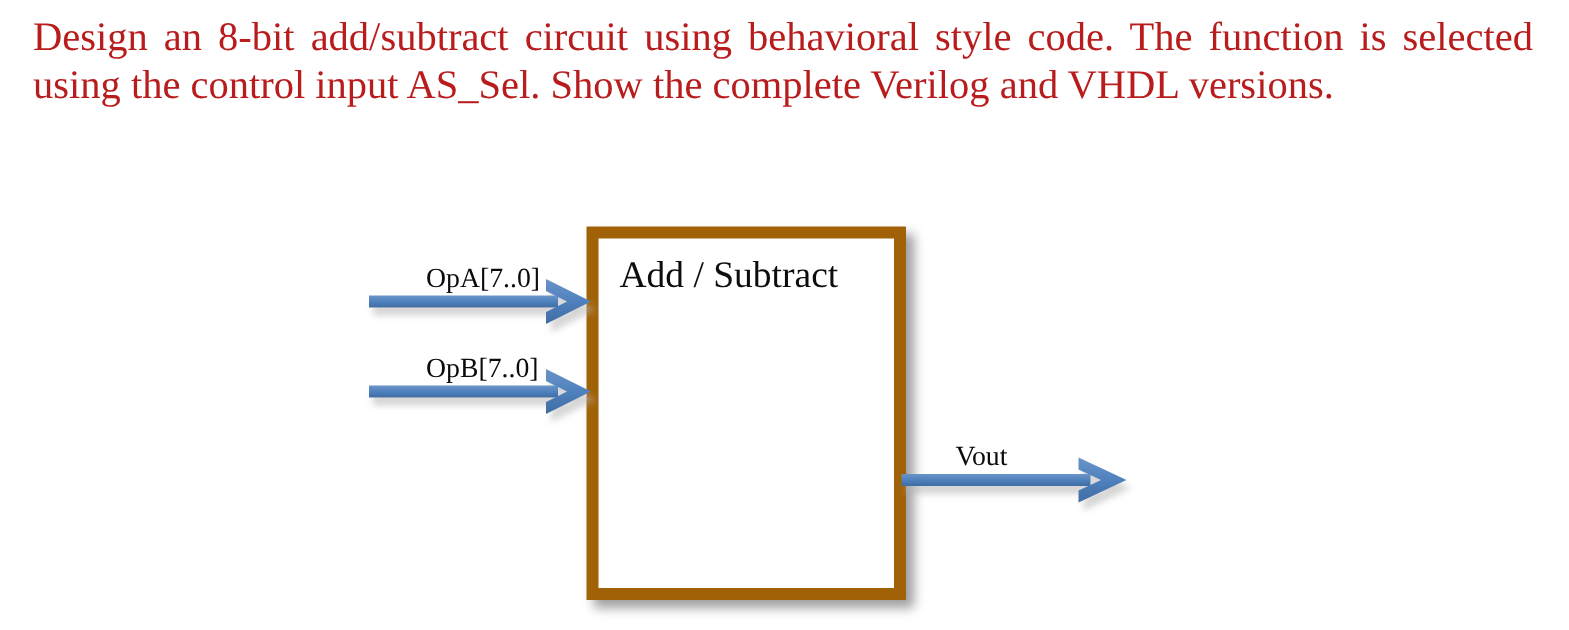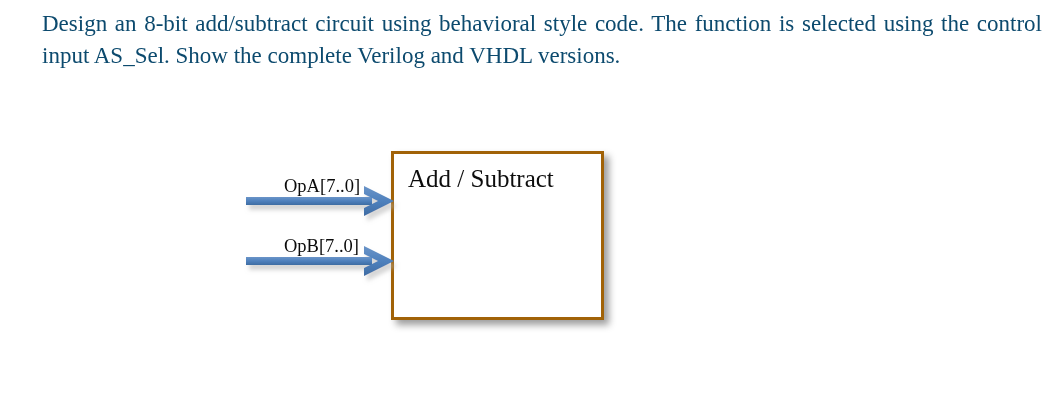--- a/index.html
+++ b/index.html
@@ -15,47 +15,46 @@
     font-family: "Liberation Serif", "DejaVu Serif", serif;
     color: #000000;
   }
 
   
   #question-text {
     position: absolute;
     left: 22px;
     top: 8px;
     width: 1000px;
-    font-size: 23px;
+    font-size: 27px;
     line-height: 32px;
     text-align: justify;
     text-justify: inter-word;
-    color: #0c4a6e;
-    margin-left: 20px;
+    color: #b91c1c;
   }
 
   
   #block-diagram {
     position: absolute;
     left: 0;
     top: 0;
     width: 1046px;
     height: 420px;
     pointer-events: none;
   }
 
   
   #module-block {
     position: absolute;
     left: 391px;
     top: 151px;
     width: 213px;
-    height: 169px;
+    height: 249px;
     background: #ffffff;
-    border: 3px solid #a16207;
+    border: 8px solid #a16207;
     box-sizing: border-box;
     box-shadow: 5px 5px 7px rgba(0,0,0,0.38);
     pointer-events: auto;
   }
   #module-title {
     position: absolute;
     left: 14px;
     top: 10px;
     font-size: 25px;
     line-height: 30px;
@@ -145,14 +144,23 @@
       <g filter="url(#dropShadowIn)">
         <rect x="0" y="22" width="126" height="8" fill="url(#gradIn)"></rect>
         <polygon points="118,11 148,26 118,41 118,33 132,26 118,19" fill="url(#gradIn)"></polygon>
       </g>
     </svg>
   </div>
 
 
 
 
+  <div class="signal output" id="sig-vout">
+    <div class="sig-label">Vout</div>
+    <svg class="arrow-svg" width="170" height="46" viewBox="0 0 170 46">
+      <g filter="url(#dropShadowIn)">
+        <rect x="0" y="22" width="126" height="8" fill="url(#gradIn)"></rect>
+        <polygon points="118,11 150,26 118,41 118,33 133,26 118,19" fill="url(#gradIn)"></polygon>
+      </g>
+    </svg>
+  </div>
 
 </div>
 
 </body></html>

